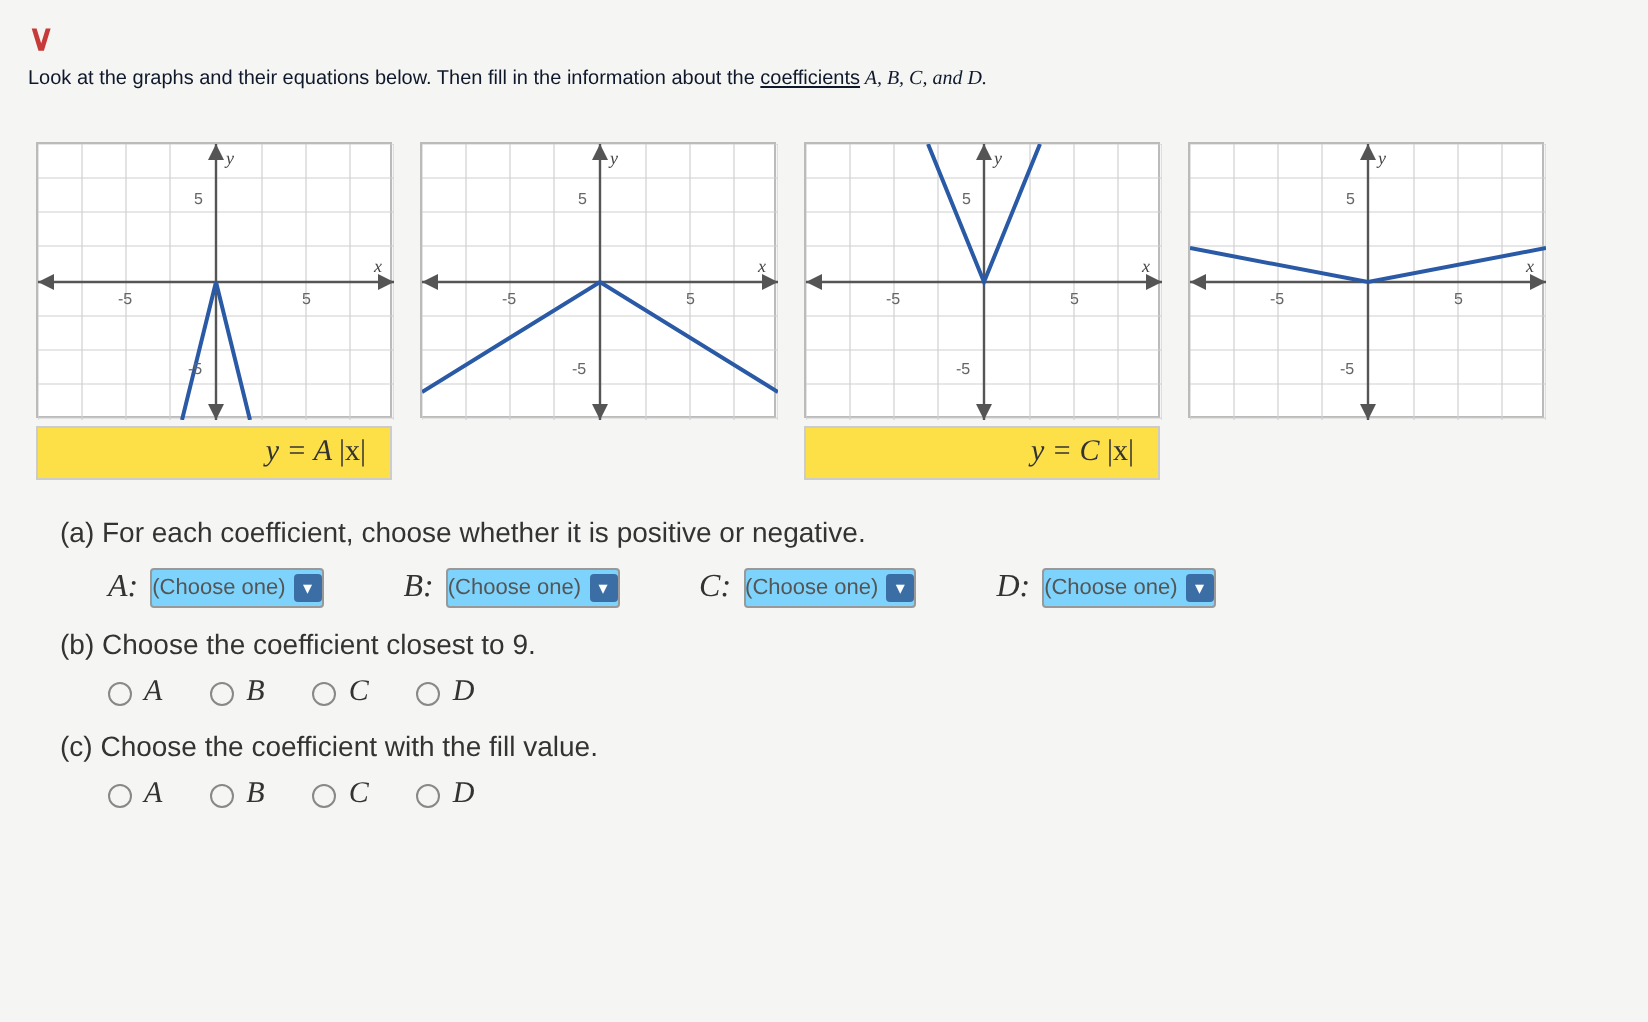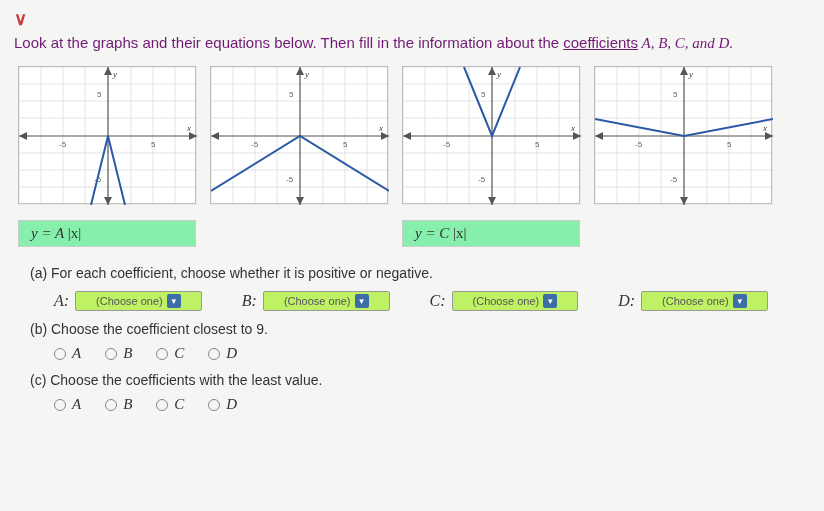--- a/index.html
+++ b/index.html
@@ -12,23 +12,23 @@
       color: #333;
       overflow: hidden;
     }
     .chevron {
       color: #c73a3a;
       font-size: 18px;
       font-weight: bold;
       margin-bottom: 4px;
     }
     .instruction {
-      font-size: 15px;
-      color: #701a75;
-      margin-bottom: 14px;
+      font-size: 10px;
+      color: #0f172a;
+      margin-bottom: 26px;
       font-family: Arial, sans-serif;
     }
     .underline { text-decoration: underline; }
     .ital { font-style: italic; font-family: 'Times New Roman', serif; }
     .graphs-row {
       display: flex;
       gap: 14px;
       margin-bottom: 18px;
       padding-left: 4px;
     }
@@ -39,39 +39,39 @@
       width: 178px;
     }
     .graph-box {
       width: 178px;
       height: 138px;
       border: 1px solid #bbb;
       background: #fff;
       position: relative;
     }
     .eq-label {
-      background: #86efac;
+      background: #fde047;
       border: 1px solid #ccc;
       padding: 4px 12px;
-      margin-top: 16px;
+      margin-top: 4px;
       font-family: 'Times New Roman', serif;
       font-size: 15px;
       font-style: italic;
       width: 100%;
-      text-align: left;
+      text-align: right;
     }
     .abs { font-style: normal; }
     .question-block { margin: 10px 16px; font-family: Arial, sans-serif; color: #333; font-size: 14px; }
     .sub-label { margin-left: 24px; margin-top: 10px; display: flex; gap: 40px; align-items: center; flex-wrap: wrap; }
     .coef-item { display: flex; align-items: center; gap: 6px; }
     .coef-letter { font-family: 'Times New Roman', serif; font-style: italic; font-size: 16px; }
     .dropdown {
       display: inline-flex; align-items: center;
-      border: 1px solid #999; background: #bef264;
-      padding: 2px 20px; font-size: 11px; color: #555;
+      border: 1px solid #999; background: #7dd3fc;
+      padding: 2px 0; font-size: 11px; color: #555;
       border-radius: 2px; gap: 4px; font-family: Arial, sans-serif;
       font-style: normal;
     }
     .dd-btn {
       background: #3a6ea5; color: #fff; width: 14px; height: 14px;
       display: inline-flex; align-items: center; justify-content: center;
       font-size: 9px; border-radius: 2px;
     }
     .radio-row { margin-left: 24px; margin-top: 8px; display: flex; gap: 24px; align-items: center; }
     .radio-opt { display: flex; align-items: center; gap: 6px; }
@@ -308,21 +308,21 @@
         <span class="radio-label">C</span>
       </label>
     <label class="radio-opt">
         <span class="radio-circle"></span>
         <span class="radio-label">D</span>
       </label>
   </div>
 </div>
 
 <div class="question-block">
-  <span>(c) Choose the coefficients with the least value.</span>
+  <span>(c) Choose the coefficient with the fill value.</span>
   <div class="radio-row">
     <label class="radio-opt">
         <span class="radio-circle"></span>
         <span class="radio-label">A</span>
       </label>
     <label class="radio-opt">
         <span class="radio-circle"></span>
         <span class="radio-label">B</span>
       </label>
     <label class="radio-opt">

